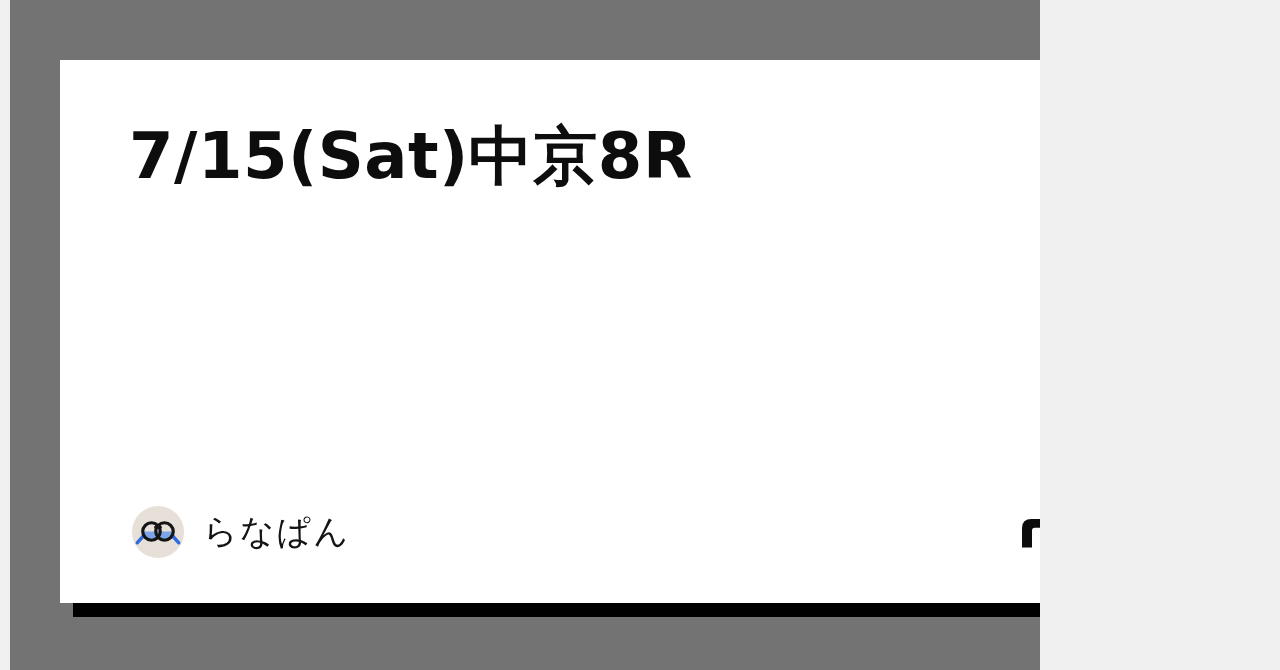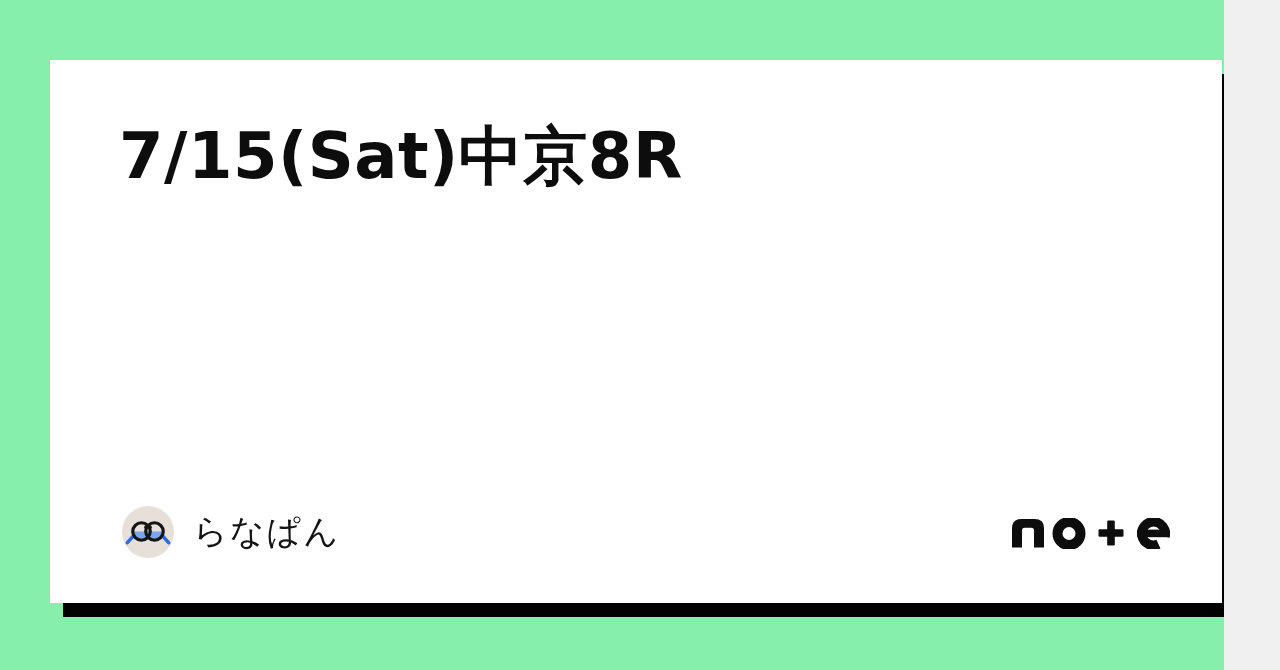--- a/index.html
+++ b/index.html
@@ -2,24 +2,25 @@
 <html><head>
 <meta charset="utf-8">
 <style>
   html, body { margin: 0; padding: 0; }
   body {
     font-family: "Liberation Sans", "DejaVu Sans", sans-serif;
     background: #f0f0f0;
   }
   .page {
     position: relative;
-    width: 1224px;
+    width: 1030px;
     height: 670px;
-    background: #86efac;
+    background: #737373;
     overflow: hidden;
+    margin-left: 10px;
   }
   .card {
     position: absolute;
     left: 50px;
     top: 60px;
     width: 1172px;
     height: 543px;
     background: #ffffff;
     box-shadow: 13px 14px 0 0 #000000;
   }

